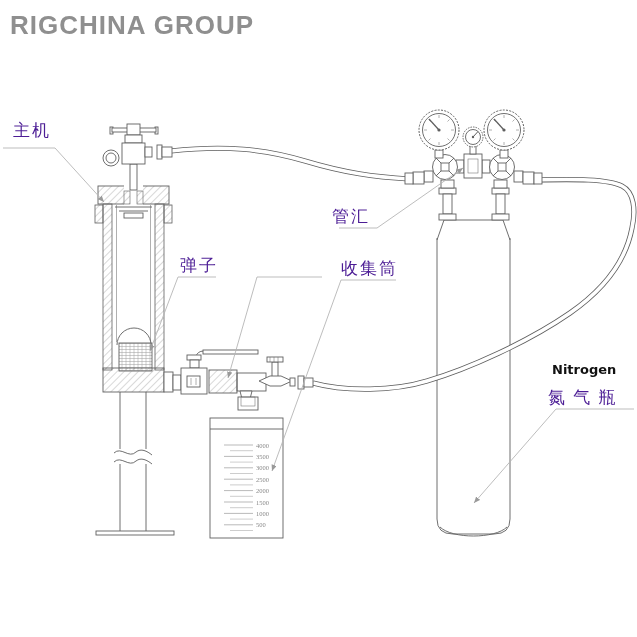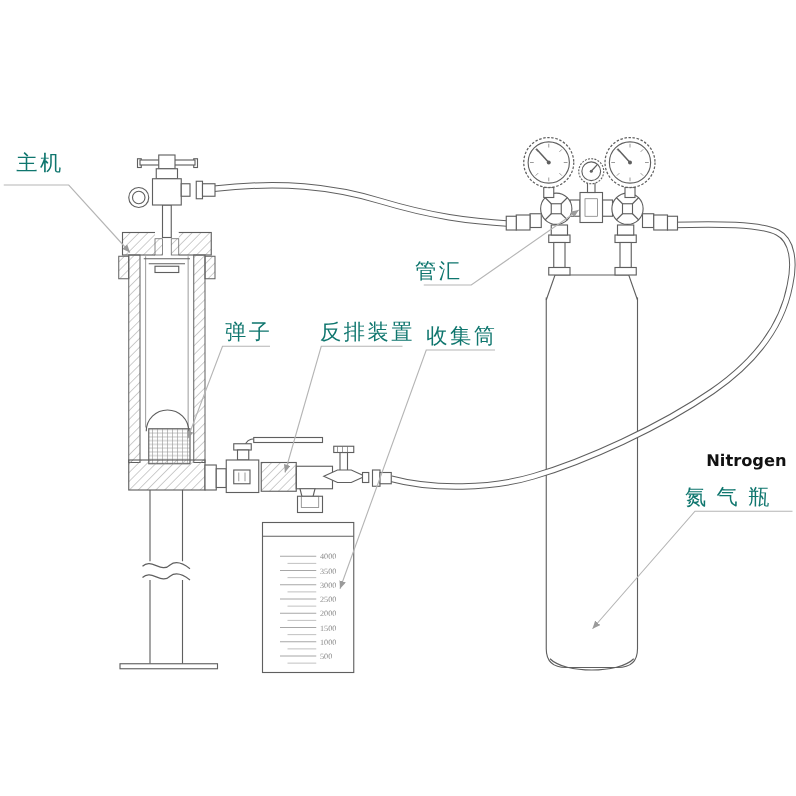--- a/index.html
+++ b/index.html
@@ -1,34 +1,35 @@
 <!DOCTYPE html>
 <html><head>
 <meta charset="utf-8">
 <style>
   html,body{margin:0;padding:0;background:#fff;}
   #stage{position:relative;width:637px;height:637px;background:#ffffff;overflow:hidden;
          font-family:"Liberation Sans", sans-serif;}
   #title{position:absolute;left:10px;top:10px;font-size:26px;font-weight:bold;
          letter-spacing:1px;color:#8f8f8f;font-family:"Liberation Sans", sans-serif;}
   .cn-label{position:absolute;font-family:"Liberation Serif","DejaVu Serif",serif;
-            font-size:17px;color:#0f766e;letter-spacing:2px;white-space:nowrap;}
+            font-size:17px;color:#4c1d95;letter-spacing:2px;white-space:nowrap;}
   .en-label{position:absolute;font-family:"DejaVu Sans","Liberation Sans",sans-serif;
             font-size:13px;font-weight:bold;color:#111;white-space:nowrap;}
   svg{position:absolute;left:0;top:0;}
   .ln{stroke:#5f5f5f;stroke-width:0.9;fill:none;}
   .fw{stroke:#5f5f5f;stroke-width:0.9;fill:#ffffff;}
   .thin{stroke:#6e6e6e;stroke-width:0.55;fill:none;}
   .leader{stroke:#b5b5b5;stroke-width:0.9;fill:none;}
 </style>
 </head>
 <body>
 
 <div id="stage">
 
+  <div id="title">RIGCHINA GROUP</div>
 
   <svg width="637" height="637" viewBox="0 0 637 637">
     <defs>
       <pattern id="hatch" width="5" height="5" patternUnits="userSpaceOnUse" patternTransform="rotate(45)">
         <line x1="0" y1="0" x2="0" y2="5" stroke="#8e8e8e" stroke-width="0.7"></line>
       </pattern>
       <pattern id="mesh" width="4" height="3" patternUnits="userSpaceOnUse">
         <path d="M0,1.5 H4 M2,0 V3" stroke="#9a9a9a" stroke-width="0.5" fill="none"></path>
       </pattern>
       <marker id="arr" markerWidth="8" markerHeight="6" refX="7" refY="3" orient="auto">
@@ -255,19 +256,18 @@
       <path class="leader" d="M216,277 L178,277 L150,351" marker-end="url(#arr)"></path>
       <path class="leader" d="M322,277 L257,277 L228,378" marker-end="url(#arr)"></path>
       <path class="leader" d="M396,280 L341,280 L272,471" marker-end="url(#arr)"></path>
       <path class="leader" d="M339,228 L377,228 L463,168" marker-end="url(#arr)"></path>
       <path class="leader" d="M634,409 L556,409 L474,503" marker-end="url(#arr)"></path>
     </g>
   </svg>
 
   <div class="cn-label" style="left:13px;top:119px;">主机</div>
   <div class="cn-label" style="left:180px;top:254px;">弹子</div>
-  <div class="cn-label" style="left:256px;top:254px;">反排装置</div>
   <div class="cn-label" style="left:341px;top:257px;text-align:right;">收集筒</div>
   <div class="cn-label" style="left:332px;top:205px;">管汇</div>
-  <div class="en-label" style="left:552px;top:362px;margin-left:13px;">Nitrogen</div>
+  <div class="en-label" style="left:552px;top:362px;">Nitrogen</div>
   <div class="cn-label" style="left:548px;top:386px;">氮 气 瓶</div>
 
 </div>
 
 </body></html>

